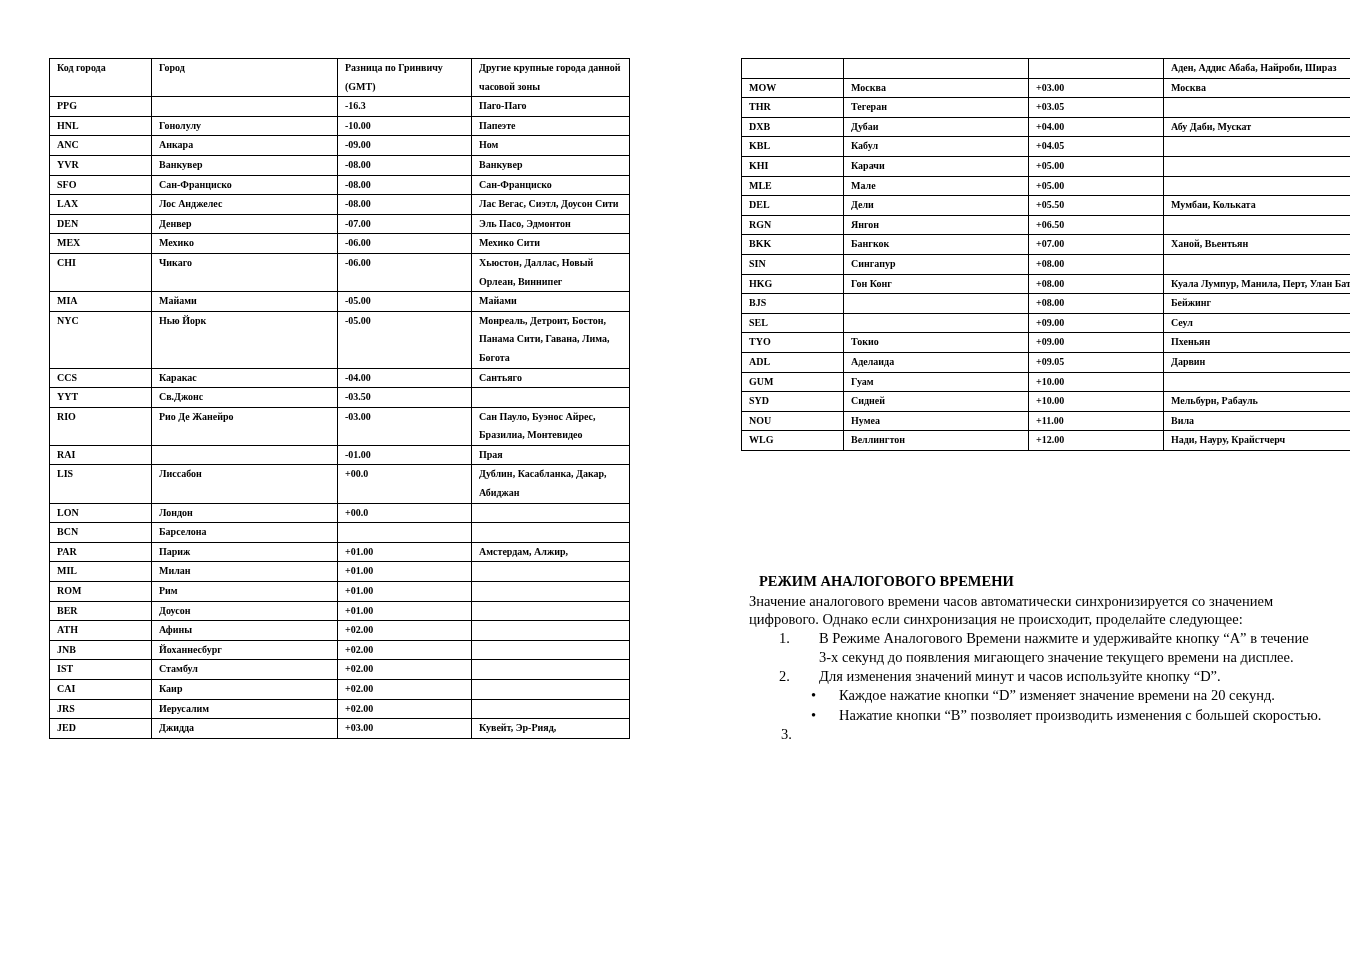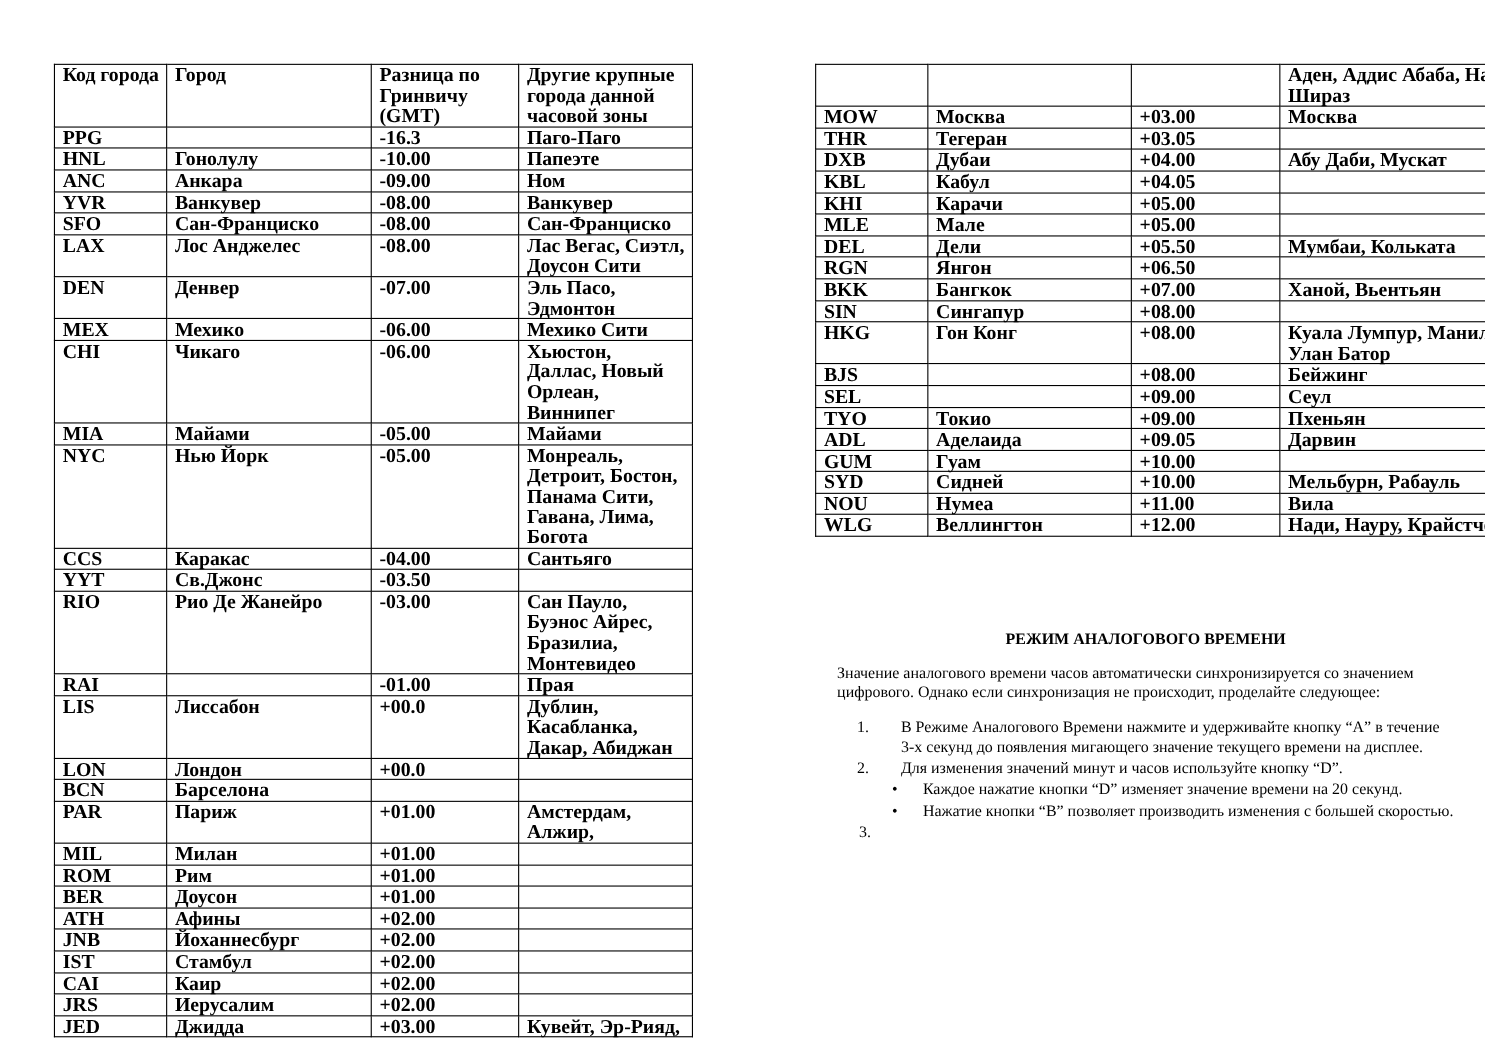--- a/index.html
+++ b/index.html
@@ -5,41 +5,41 @@
   html, body { margin: 0; padding: 0; background: #ffffff; }
   body {
     width: 1350px; height: 955px; position: relative; overflow: hidden;
     font-family: "Liberation Serif", "DejaVu Serif", serif; color: #000;
   }
   .page { position: absolute; top: 58px; }
   .page-left { left: 49px; width: 581px; }
   .page-right { left: 741px; width: 693px; }
   table.tz {
     border-collapse: collapse; width: 100%; table-layout: fixed;
-    font-size: 18px; font-weight: bold; line-height: 18.6px;
+    font-size: 10px; font-weight: bold; line-height: 18.6px;
   }
   table.tz td, table.tz th {
     border: 1px solid #000; vertical-align: top; text-align: left;
     padding: 0 6px 0 7px; font-weight: bold;
   }
   .page-left col.c1 { width: 102px; }
   .page-left col.c2 { width: 186px; }
   .page-left col.c3 { width: 134px; }
   .page-right col.c1 { width: 102px; }
   .page-right col.c2 { width: 185px; }
   .page-right col.c3 { width: 135px; }
   .analog {
     position: absolute; left: 749px; top: 572px; width: 575px;
     font-size: 14.5px; line-height: 18.7px;
   }
   .analog h2 {
     margin: 0 0 1px 0; font-size: 14.5px; font-weight: bold;
-    text-align: center; padding-left: 10px;
-  }
-  .analog p { margin: 12px; }
+    text-align: left; padding-left: 10px;
+  }
+  .analog p { margin: 0; }
   .analog .step { position: relative; padding-left: 70px; }
   .analog .step .num { position: absolute; left: 30px; top: 0; }
   .analog .step .txt { display: block; text-indent: 0; }
   .analog .bullet { position: relative; padding-left: 70px; margin-top: 1px; }
   .analog .bullet .dot { position: absolute; left: 62px; top: 0; }
   .analog .bullet .btxt { display: block; text-indent: 20px; }
   .analog .step3 .num { left: 32px; }
 </style>
 </head>
 <body>

